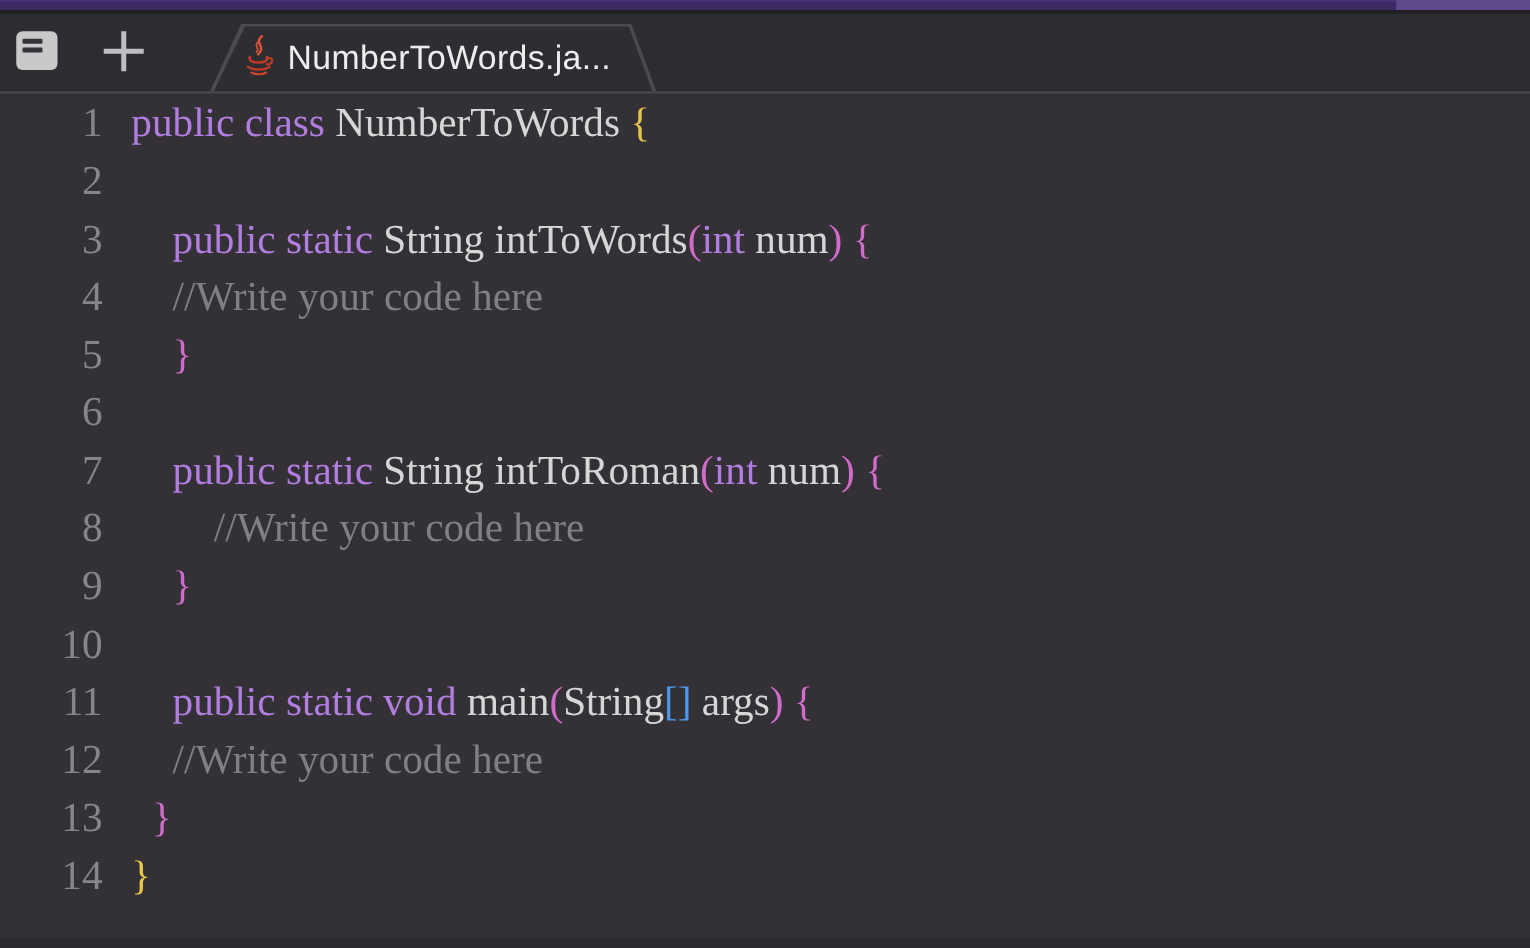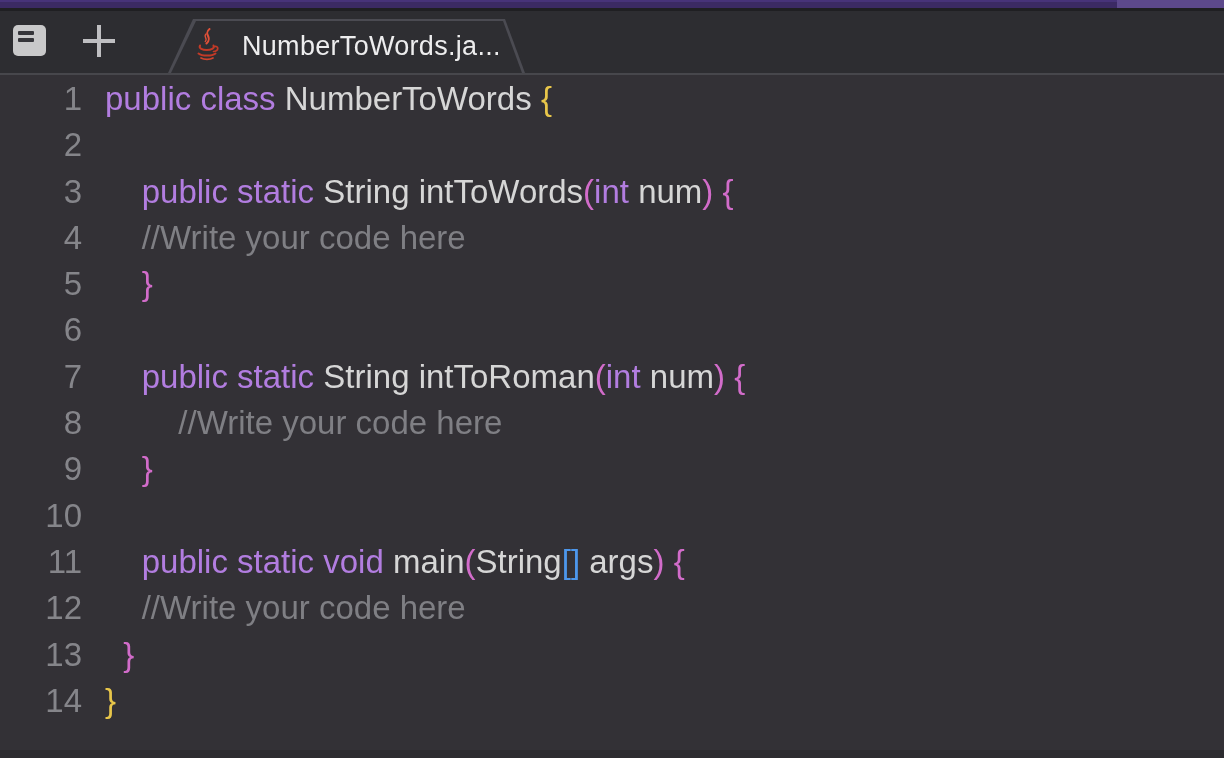--- a/index.html
+++ b/index.html
@@ -45,36 +45,36 @@
     position:absolute;inset:0;background:#4b4b52;
     clip-path:polygon(25px 0,calc(100% - 20px) 0,100% 100%,0 100%);
   }
   .tab .shape-fill{
     position:absolute;inset:0;
     clip-path:polygon(28px 2px,calc(100% - 22px) 2px,calc(100% - 3px) 100%,3px 100%);
   }
   .tab-1 .shape-fill{background:#2e2e32;}
   .tab-2 .shape-fill{background:#1f1f23;}
   .tab-content{
-    position:absolute;inset:0;display:flex;align-items:center;gap:21px;
+    position:absolute;inset:0;display:flex;align-items:center;gap:9px;
   }
   .tab-1 .tab-content{padding-left:25px;}
   .tab-2 .tab-content{padding-left:32px;}
   .tab-label{
     font-size:27px;color:#ededee;letter-spacing:.3px;white-space:nowrap;
   }
   .java-svg{flex:0 0 auto;}
   
   .editor{
     position:absolute;left:0;top:75px;width:1224px;height:675px;background:#333136;
     cursor:text;
   }
   .code-area{
     padding:1px 0 0 20px;
-    font-family:Liberation Sans, sans-serif;
+    font-family:Liberation Serif, serif;
     font-size:33px;line-height:46.3px;white-space:pre;
   }
   .cl{height:46.3px;white-space:pre;}
   .ln{display:inline-block;width:62px;text-align:right;margin-right:23px;}
   .bottom-strip{
     position:absolute;left:0;top:750px;width:1224px;height:8px;background:#2c2b2f;
   }
 </style>
 </head>
 <body>

